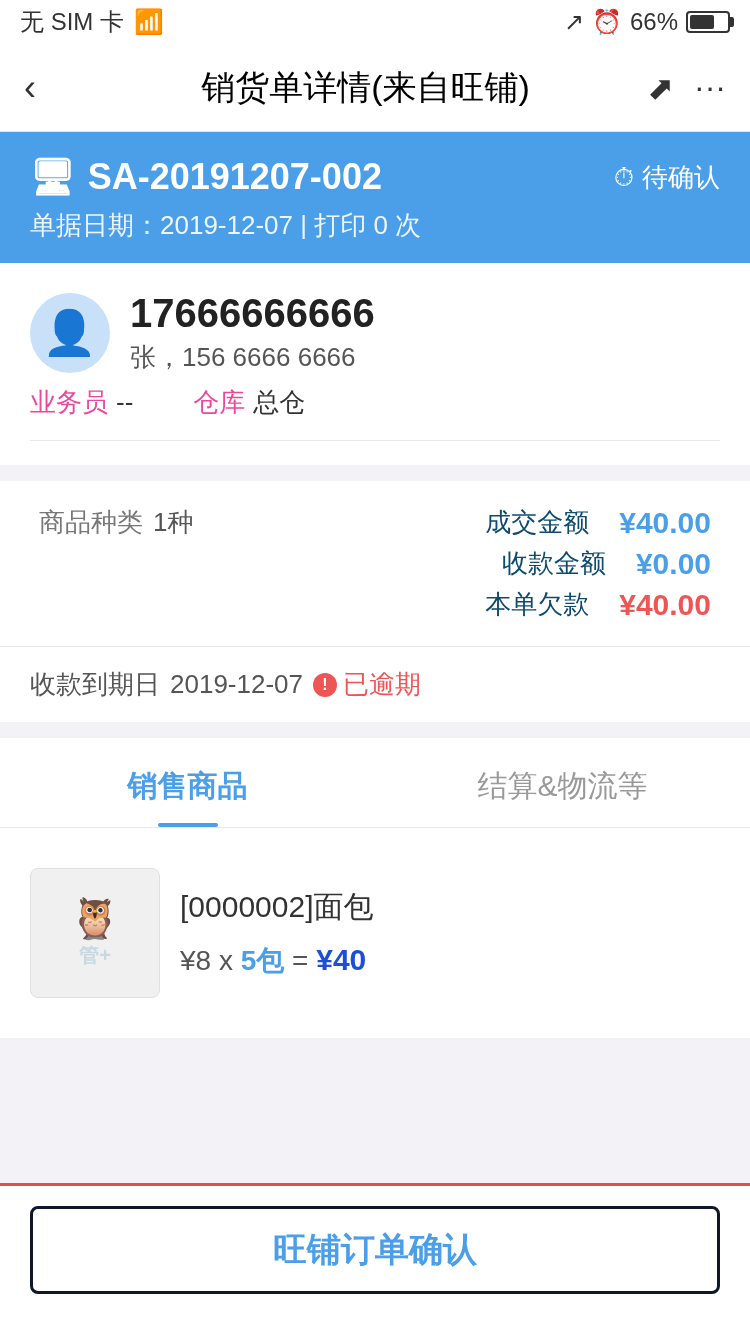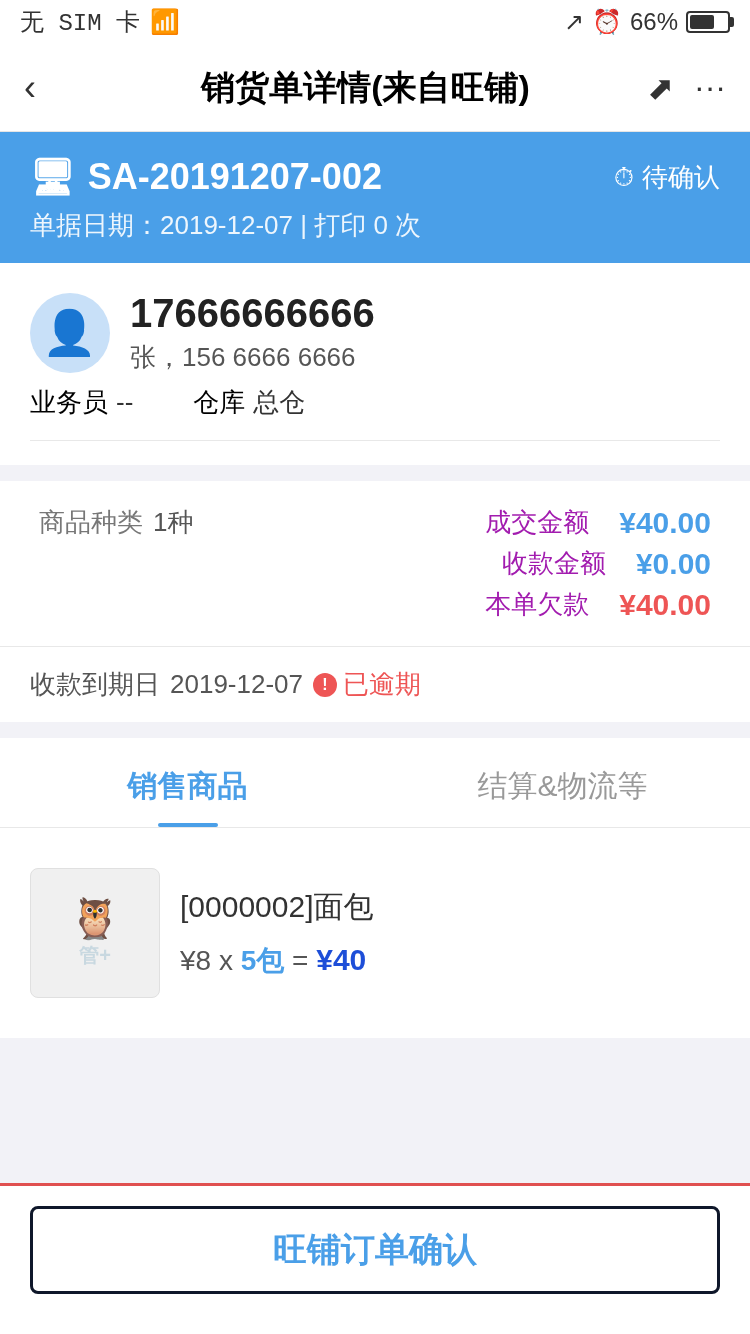--- a/index.html
+++ b/index.html
@@ -18,21 +18,21 @@
       width: 750px;
       height: 44px;
       background: #fff;
       display: flex;
       align-items: center;
       justify-content: space-between;
       padding: 0 20px;
       font-size: 24px;
       font-weight: 500;
     }
-    .status-left { display: flex; align-items: center; gap: 10px; font-family: Liberation Mono, monospace; }
+    .status-left { display: flex; align-items: center; gap: 10px; }
     .status-center { font-size: 28px; font-weight: 600; }
     .status-right { display: flex; align-items: center; gap: 8px; font-size: 24px; }
     .battery-icon {
       width: 44px; height: 22px;
       border: 2px solid #333;
       border-radius: 4px;
       position: relative;
       display: inline-flex;
       align-items: center;
       padding: 2px;
@@ -69,21 +69,21 @@
     .nav-back {
       font-size: 36px;
       color: #333;
       cursor: pointer;
       width: 60px;
     }
     .nav-title {
       flex: 1;
       text-align: center;
       font-size: 34px;
-      font-weight: 700;
+      font-weight: 400;
       color: #000;
     }
     .nav-actions {
       display: flex;
       align-items: center;
       gap: 20px;
     }
     .nav-action-icon {
       font-size: 32px;
       color: #333;
@@ -156,21 +156,21 @@
       margin-top: 4px;
     }
     .customer-meta {
       display: flex;
       gap: 60px;
       margin-top: 10px;
       font-size: 26px;
       color: #555;
     }
     .meta-item { display: flex; gap: 8px; align-items: center; }
-    .meta-label { color: #000000; }
+    .meta-label { color: #ec4899; }
     .meta-value { color: #333; }
     .divider { width: 100%; height: 1px; background: #e8e8e8; margin: 20px 0 0; }
 
     
     .summary-section {
       background: #fff;
       padding: 24px 39px;
       margin-top: 16px;
     }
     .summary-row {
@@ -194,21 +194,21 @@
       align-items: flex-end;
       gap: 6px;
     }
     .amount-row {
       display: flex;
       justify-content: space-between;
       gap: 30px;
       align-items: center;
       font-size: 26px;
     }
-    .amount-label { color: #a21caf; text-align: right; }
+    .amount-label { color: #0c4a6e; text-align: right; }
     .amount-value-blue { color: #4a9fe8; font-size: 30px; font-weight: 600; }
     .amount-value-red { color: #e55; font-size: 30px; font-weight: 600; }
 
     
     .due-section {
       background: #fff;
       padding: 20px 30px;
       border-top: 1px solid #e8e8e8;
       display: flex;
       align-items: center;

